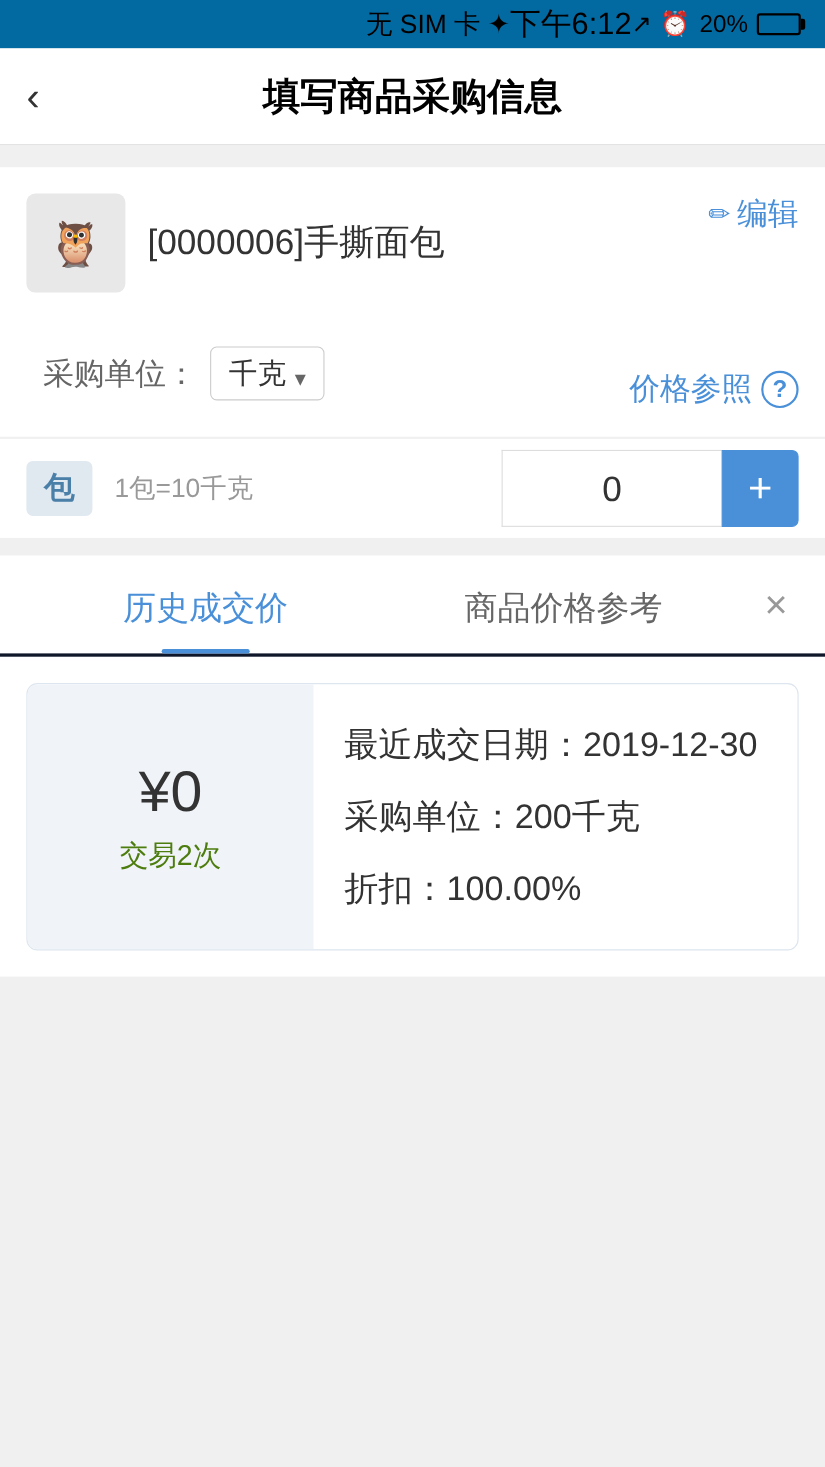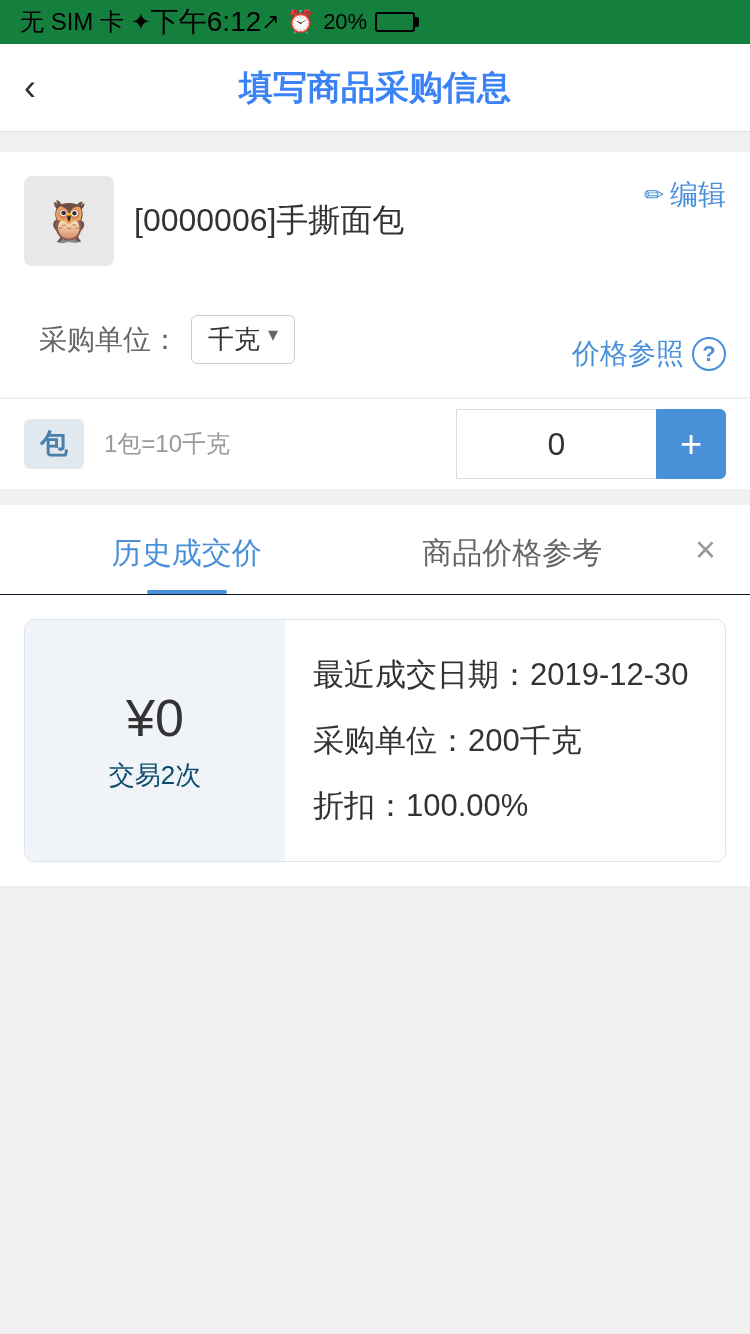--- a/index.html
+++ b/index.html
@@ -9,24 +9,24 @@
       min-height: 1334px;
       font-family: -apple-system, "PingFang SC", "Helvetica Neue", sans-serif;
       background: #f0f0f0;
       font-size: 28px;
     }
 
     
     .status-bar {
       width: 100%;
       height: 44px;
-      background: #15803d;
-      display: flex;
-      align-items: center;
-      justify-content: flex-start;
+      background: #0369a1;
+      display: flex;
+      align-items: center;
+      justify-content: flex-end;
       padding: 0 20px;
       font-size: 24px;
       color: #000;
     }
     .status-left { display: flex; align-items: center; gap: 10px; }
     .status-center { font-size: 28px; font-weight: 500; }
     .status-right { display: flex; align-items: center; gap: 8px; font-size: 22px; }
     .battery-icon {
       display: inline-flex; align-items: center;
     }
@@ -57,21 +57,21 @@
     .nav-back {
       position: absolute;
       left: 24px;
       font-size: 36px;
       color: #333;
       cursor: pointer;
     }
     .nav-title {
       font-size: 34px;
       font-weight: 600;
-      color: #3b82f6;
+      color: #000000;
     }
 
     
     .product-card {
       background: #fff;
       padding: 24px 24px 0 24px;
       margin-top: 20px;
     }
     .product-top {
       display: flex;
@@ -125,21 +125,21 @@
       font-size: 28px;
       color: #666;
     }
     .unit-select {
       border: 1px solid #ccc;
       border-radius: 6px;
       padding: 6px 16px;
       font-size: 26px;
       color: #333;
       display: flex;
-      align-items: flex-start;
+      align-items: flex-end;
       gap: 8px;
       cursor: pointer;
       background: #fff;
     }
     .unit-select-arrow { font-size: 20px; color: #666; }
     .price-ref {
       color: #4a90d9;
       font-size: 28px;
       display: flex;
       align-items: center;
@@ -208,21 +208,21 @@
     }
 
     
     .tab-panel {
       background: #fff;
       margin-top: 16px;
     }
     .tab-bar {
       display: flex;
       align-items: center;
-      border-bottom: 1px solid #0f172a;
+      border-bottom: 3px solid #0f172a;
       position: relative;
       padding: 0 24px;
     }
     .tab-item {
       flex: 1;
       text-align: center;
       padding: 28px 0 20px 0;
       font-size: 30px;
       color: #666;
       cursor: pointer;
@@ -269,21 +269,21 @@
       justify-content: center;
       padding: 40px 20px;
     }
     .price-amount {
       font-size: 52px;
       color: #333;
       font-weight: 300;
     }
     .price-trades {
       font-size: 26px;
-      color: #0c4a6e;
+      color: #4d7c0f;
       margin-top: 10px;
     }
     .price-right-panel {
       flex: 1;
       padding: 30px 28px;
       display: flex;
       flex-direction: column;
       gap: 16px;
       justify-content: center;
     }

